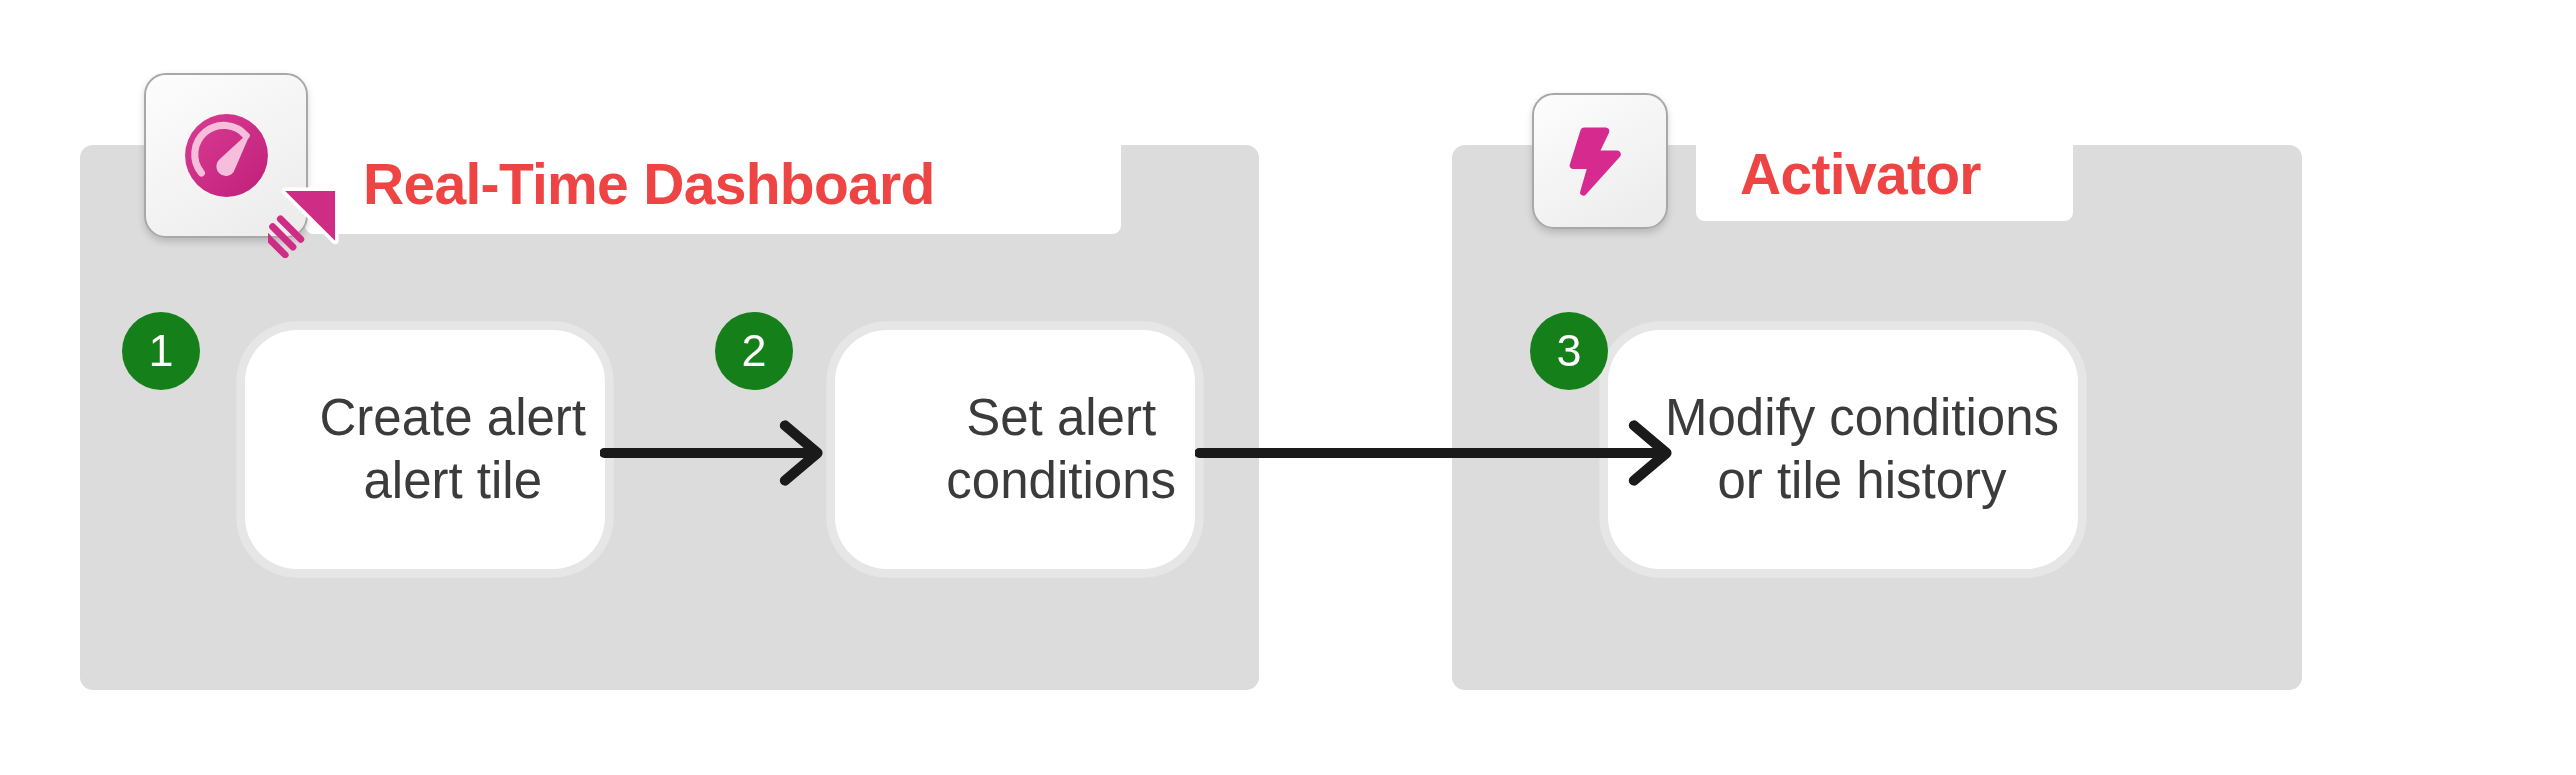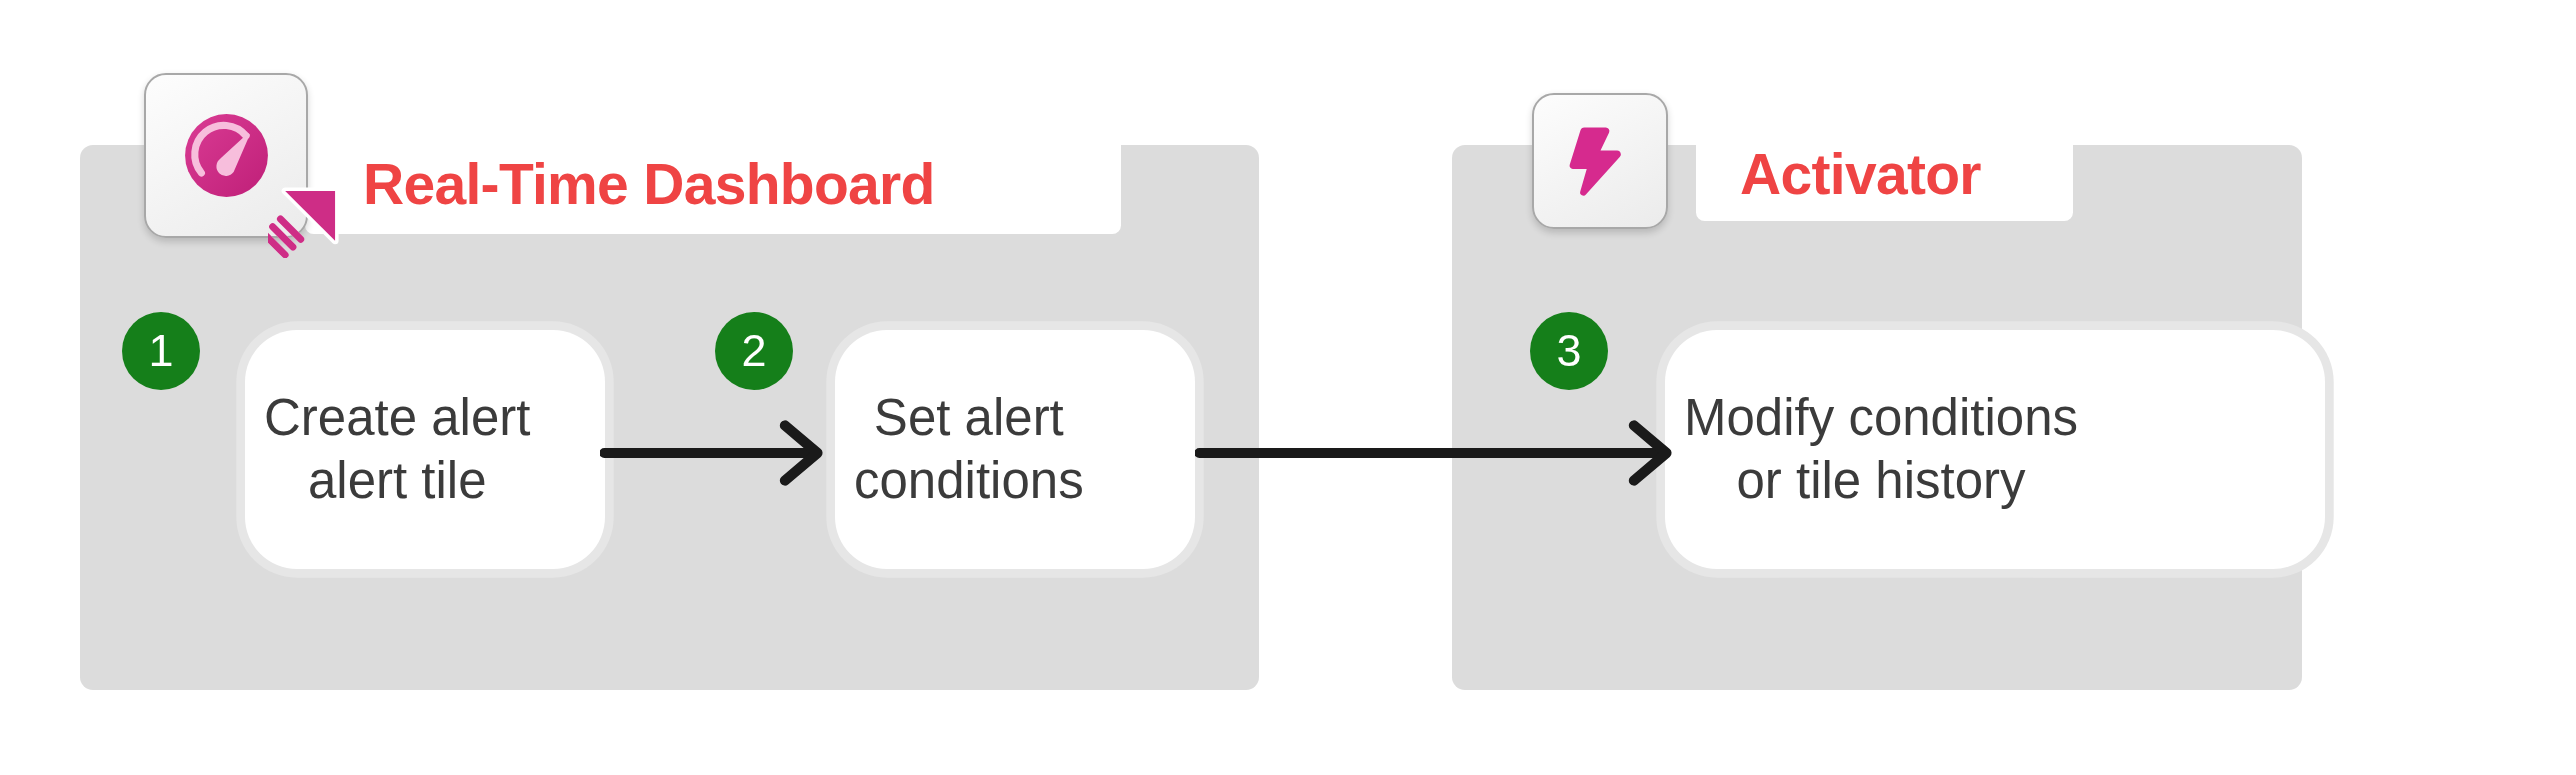--- a/index.html
+++ b/index.html
@@ -128,35 +128,35 @@
   #badge-2 { left: 715px; top: 312px; width: 78px; height: 78px; }
   #badge-3 { left: 1530px; top: 312px; width: 78px; height: 78px; }
 
   
   .step-card {
     position: absolute;
     background: #ffffff;
     border-radius: 52px;
     display: flex;
     align-items: center;
-    justify-content: flex-start;
+    justify-content: flex-end;
     text-align: center;
     z-index: 5;
     box-shadow: 0 0 0 8.7px #e6e6e6;
   }
   .step-card-text {
     font-size: 51px;
     line-height: 1.22;
     color: #3b3b3b;
     padding: 0 19px;
   }
 
   #card-1 { left: 245px; top: 330px; width: 360px; height: 239px; }
   #card-2 { left: 835px; top: 330px; width: 360px; height: 239px; }
-  #card-3 { left: 1665px; top: 330px; width: 660px; height: 239px; }
+  #card-3 { left: 1608px; top: 330px; width: 470px; height: 239px; }
 
   
   .connector-arrow {
     position: absolute;
     z-index: 6;
   }
   #arrow-1-2 { left: 600px; top: 418px; width: 232px; height: 70px; }
   #arrow-2-3 { left: 1195px; top: 418px; width: 486px; height: 70px; }
 </style>
 </head>

